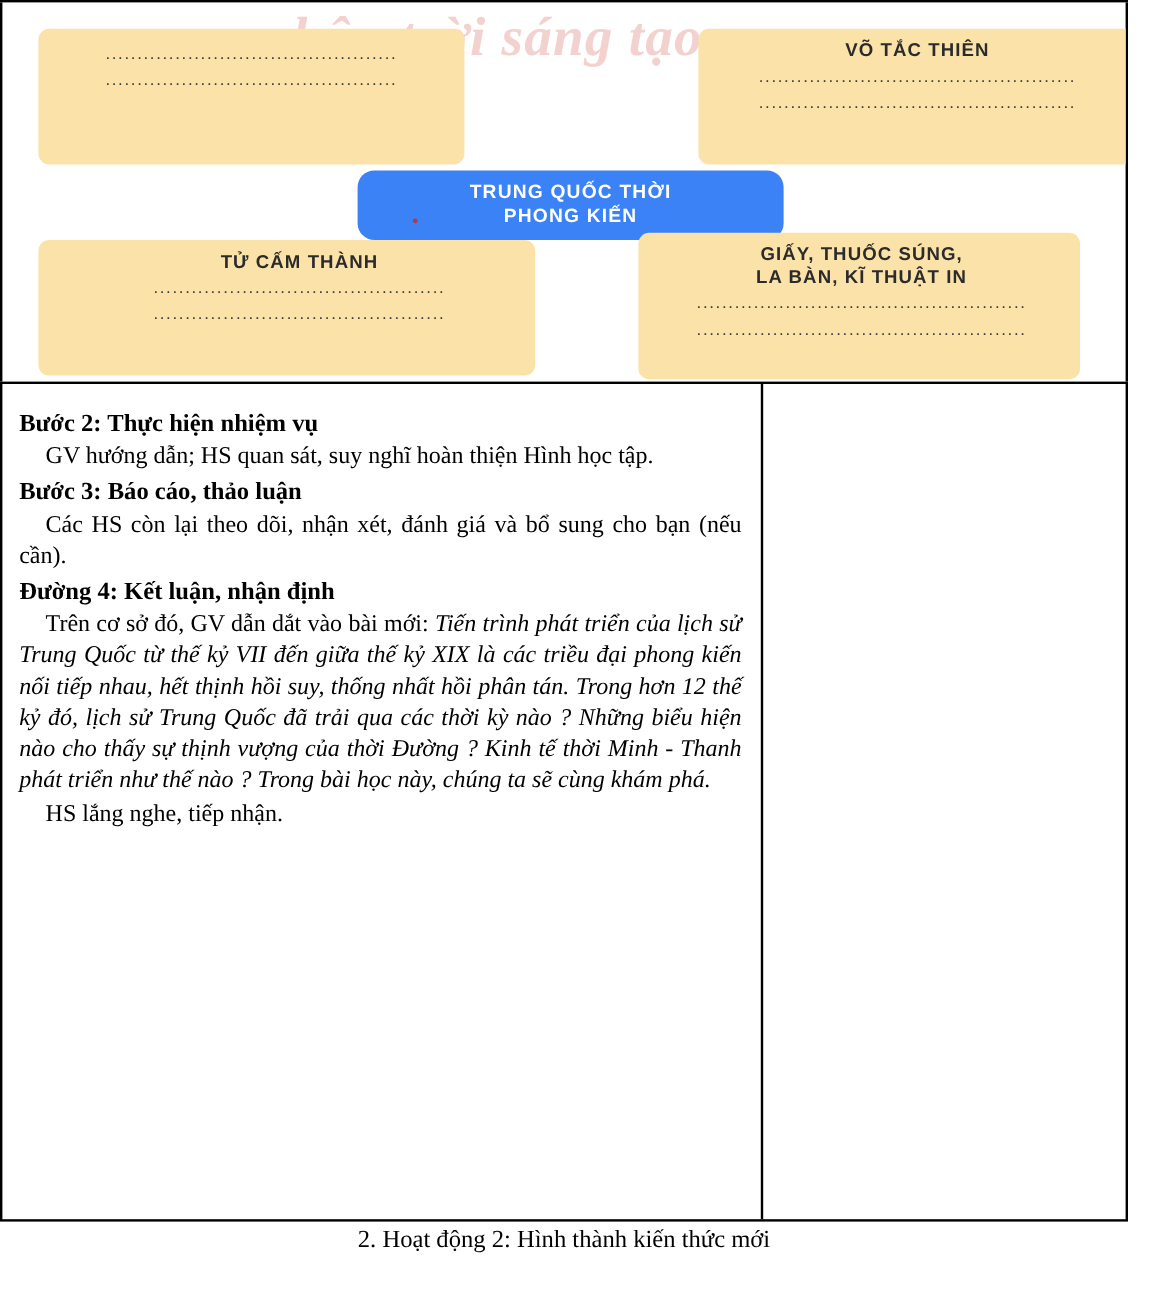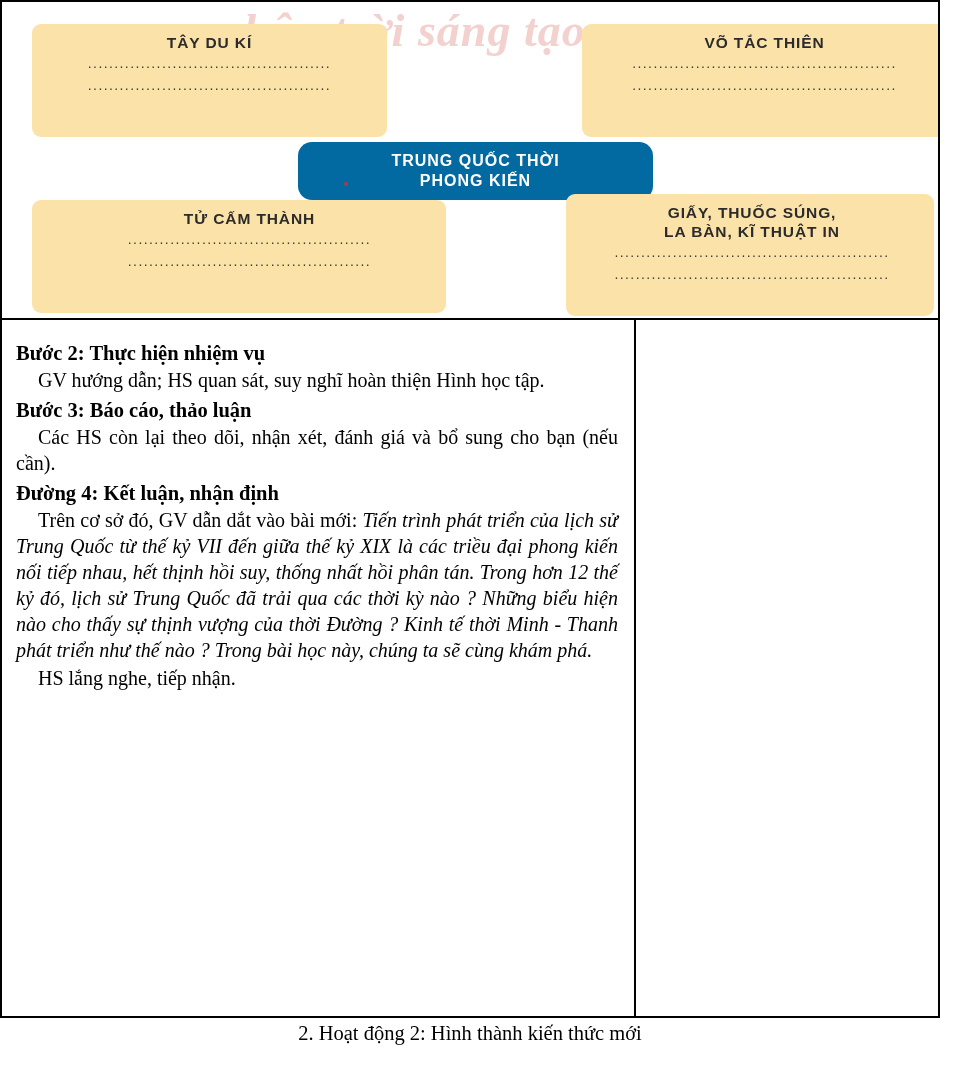--- a/index.html
+++ b/index.html
@@ -85,29 +85,29 @@
     color: #3a3a3a;
     text-align: center;
     line-height: 1.55;
     overflow: hidden;
     white-space: nowrap;
   }
 
   #box-tdk { left: 30px;  top: 22px;  width: 355px; height: 113px; }
   #box-vtt { left: 548px; top: 22px;  width: 365px; height: 113px; margin-left: 32px; }
   #box-tct { left: 30px;  top: 198px; width: 414px; height: 113px; padding-left: 33px; }
-  #box-gts { left: 564px; top: 192px; width: 368px; height: 122px; padding-left: 16px; }
+  #box-gts { left: 530px; top: 192px; width: 368px; height: 122px; padding-left: 16px; }
 
   .center-node {
     position: absolute;
     left: 296px;
     top: 140px;
     width: 355px;
     height: 58px;
-    background: #0369a1;
+    background: #3b82f6;
     border-radius: 14px;
     display: flex;
     align-items: center;
     justify-content: center;
   }
   .center-node .ctext {
     font-family: "Liberation Sans", sans-serif;
     font-weight: bold;
     font-size: 16px;
     letter-spacing: 1px;
@@ -199,21 +199,20 @@
 
 <div class="page">
 
   <div class="top-rule"></div>
 
   <div class="diagram">
 
     <div class="watermark">nhân trời sáng tạo</div>
 
     <div class="dbox" id="box-tdk">
-      <div class="dtitle">TÂY DU KÍ</div>
       <div class="dots">..............................................</div>
       <div class="dots">..............................................</div>
     </div>
 
     <div class="dbox" id="box-vtt">
       <div class="dtitle">VÕ TẮC THIÊN</div>
       <div class="dots">..................................................</div>
       <div class="dots">..................................................</div>
     </div>
 

